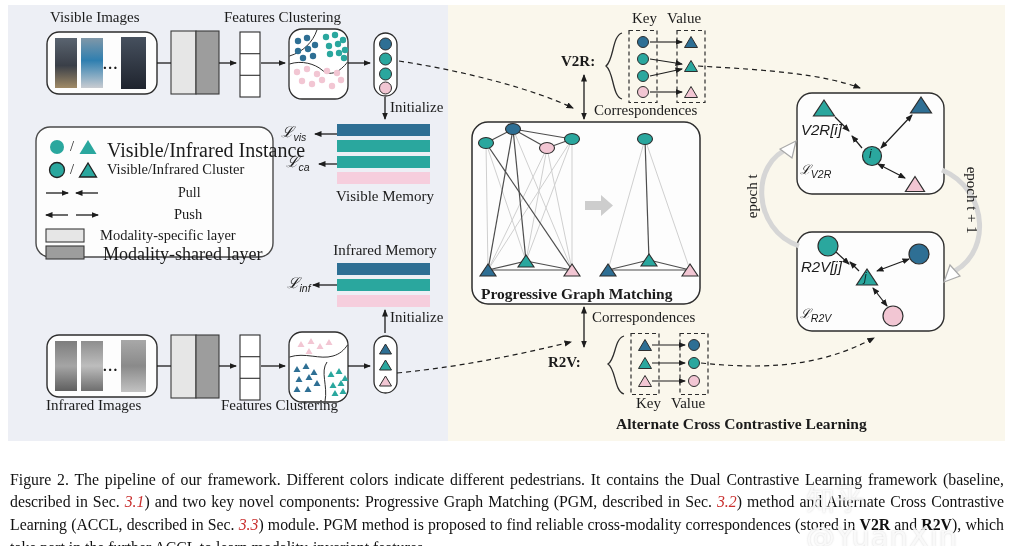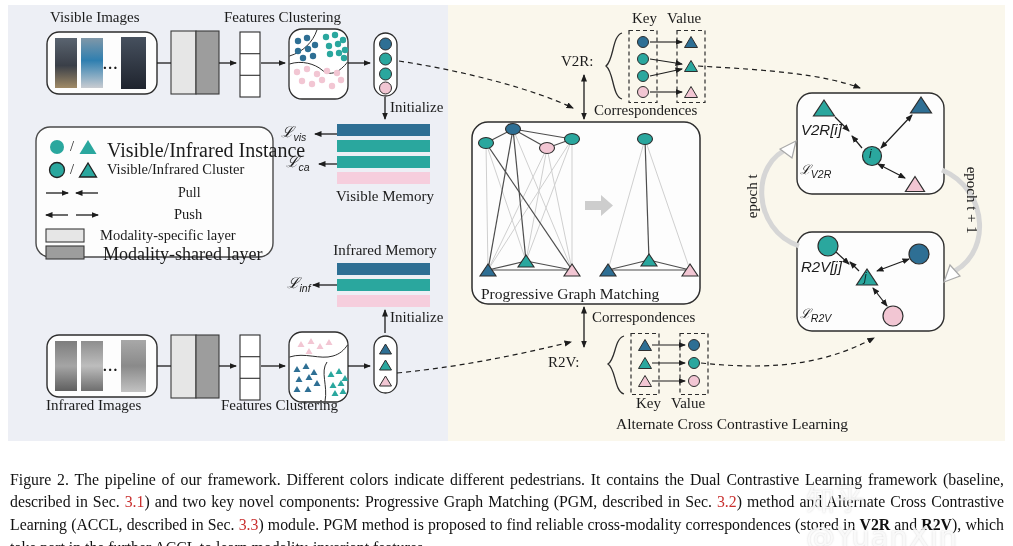--- a/index.html
+++ b/index.html
@@ -3,31 +3,31 @@
 <meta charset="utf-8">
 <style>
   html,body{margin:0;padding:0;background:#ffffff;}
   .page{position:relative;width:1013px;height:546px;background:#ffffff;overflow:hidden;
         font-family:"Liberation Serif",serif;}
   .panel{position:absolute;z-index:1;}
   .panel-left{left:8px;top:5px;width:440px;height:436px;background:var(--leftbg);}
   .panel-right{left:448px;top:5px;width:557px;height:436px;background:var(--rightbg);}
   svg.wires{position:absolute;left:0;top:0;z-index:2;}
   .lbl{position:absolute;z-index:3;font-size:15px;color:#1b1b1b;white-space:nowrap;line-height:1.1;}
-  .bold{font-weight:normal;}
+  .bold{font-weight:bold;}
   .ctr{text-align:center;}
   .math{font-family:Liberation Sans, sans-serif;font-style:italic;}
   .math sub{font-size:10.5px;font-style:italic;}
   .small-math{font-size:13px;}
   .ellip{font-weight:bold;letter-spacing:1.5px;font-size:15px;}
   .rot-l{transform:rotate(-90deg);transform-origin:center;}
   .rot-r{transform:rotate(90deg);transform-origin:center;}
   .caption{position:absolute;left:10px;top:453px;width:994px;z-index:3;
            font-size:15.8px;line-height:22.6px;color:#111;text-align:justify;}
-  .seg-red{color:var(--red);}
+  .seg-red{color:var(--red);font-style:italic;}
   .seg-bold{font-weight:bold;}
   .watermark{position:absolute;left:806px;top:480px;z-index:5;
              font-family:"DejaVu Sans",sans-serif;font-size:29px;letter-spacing:1px;
              color:rgba(255,255,255,0.82);text-shadow:0 0 2px rgba(160,160,160,0.45);}
 </style>
 </head>
 <body>
 
 <div class="page">
 

